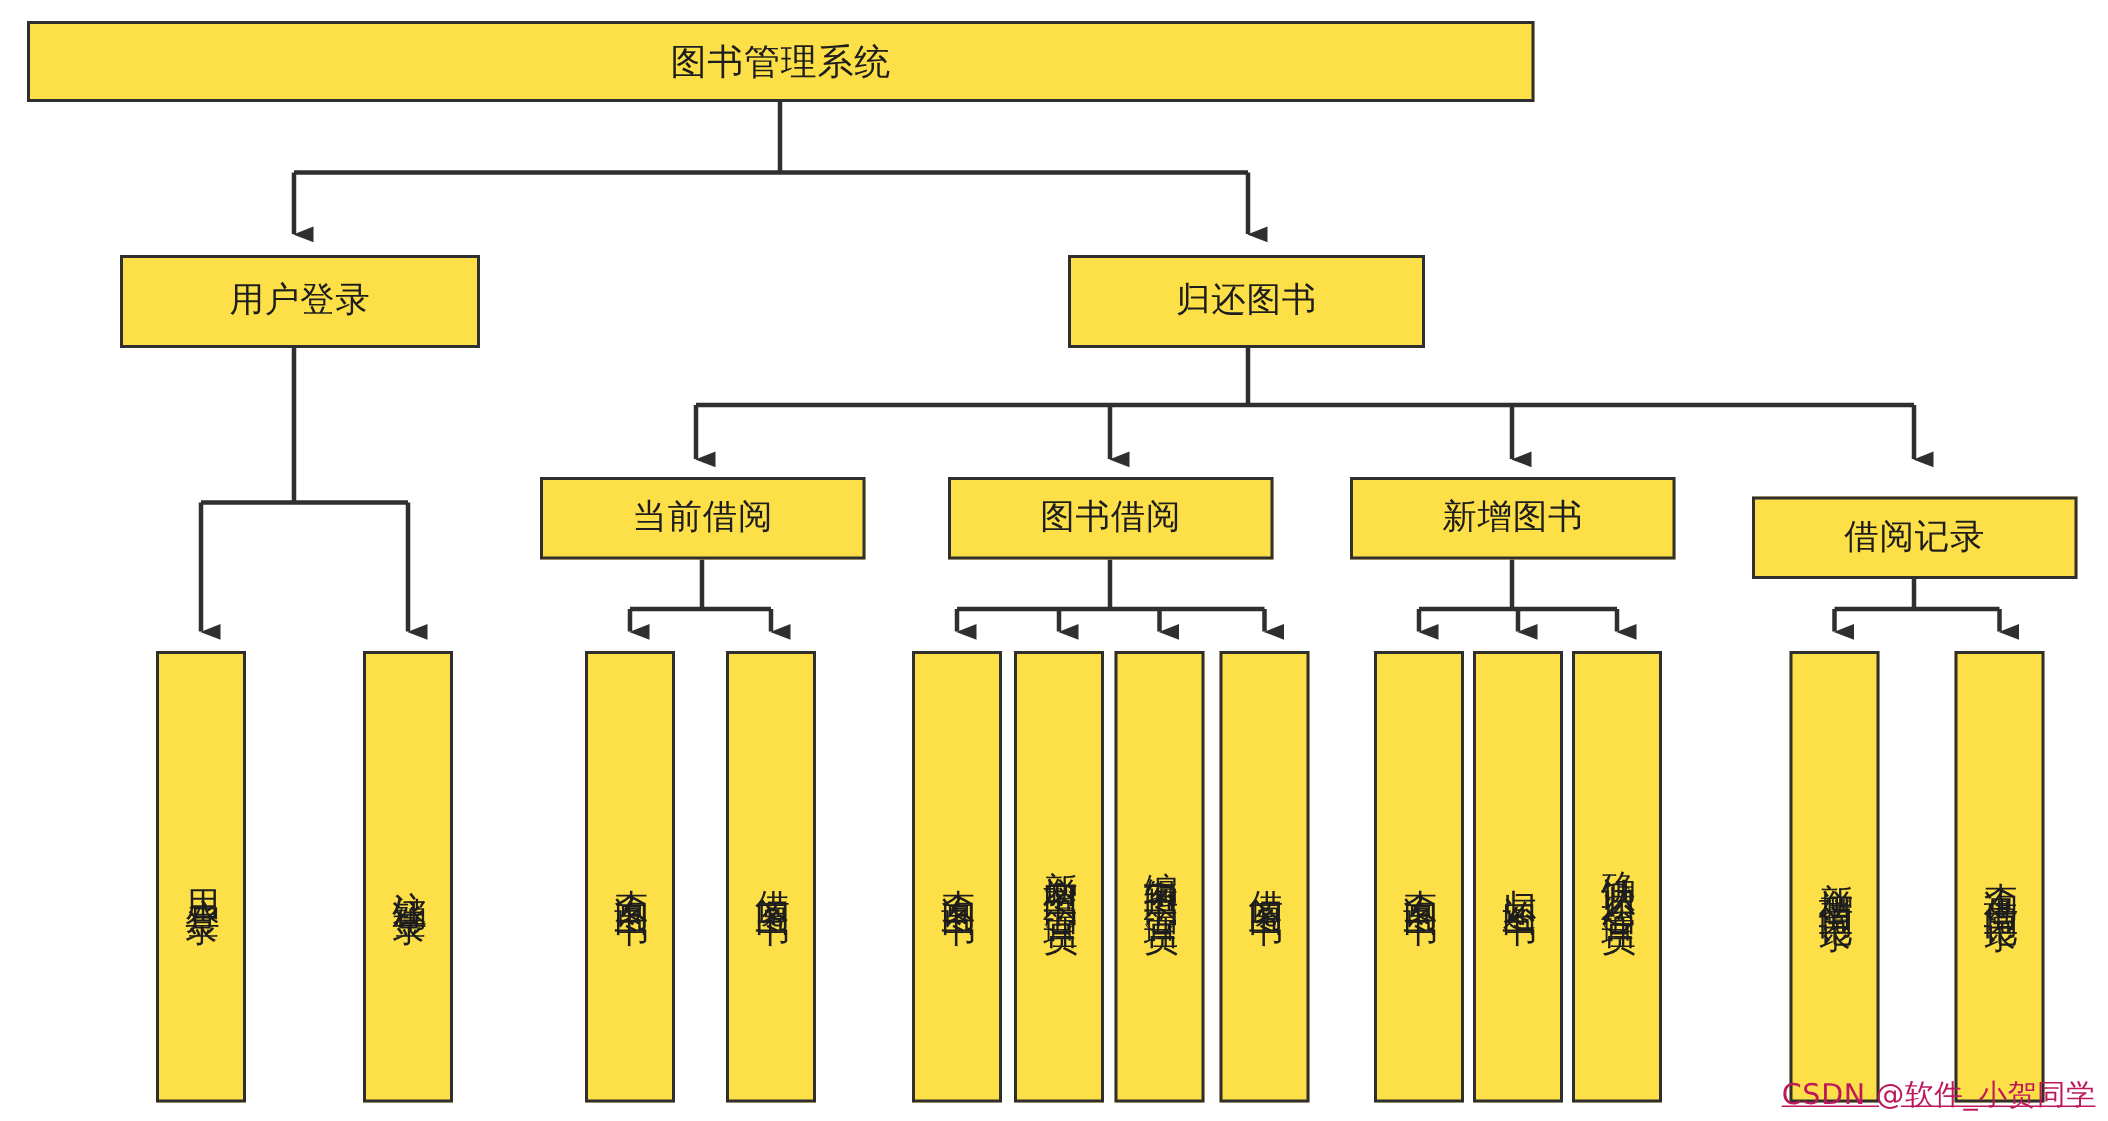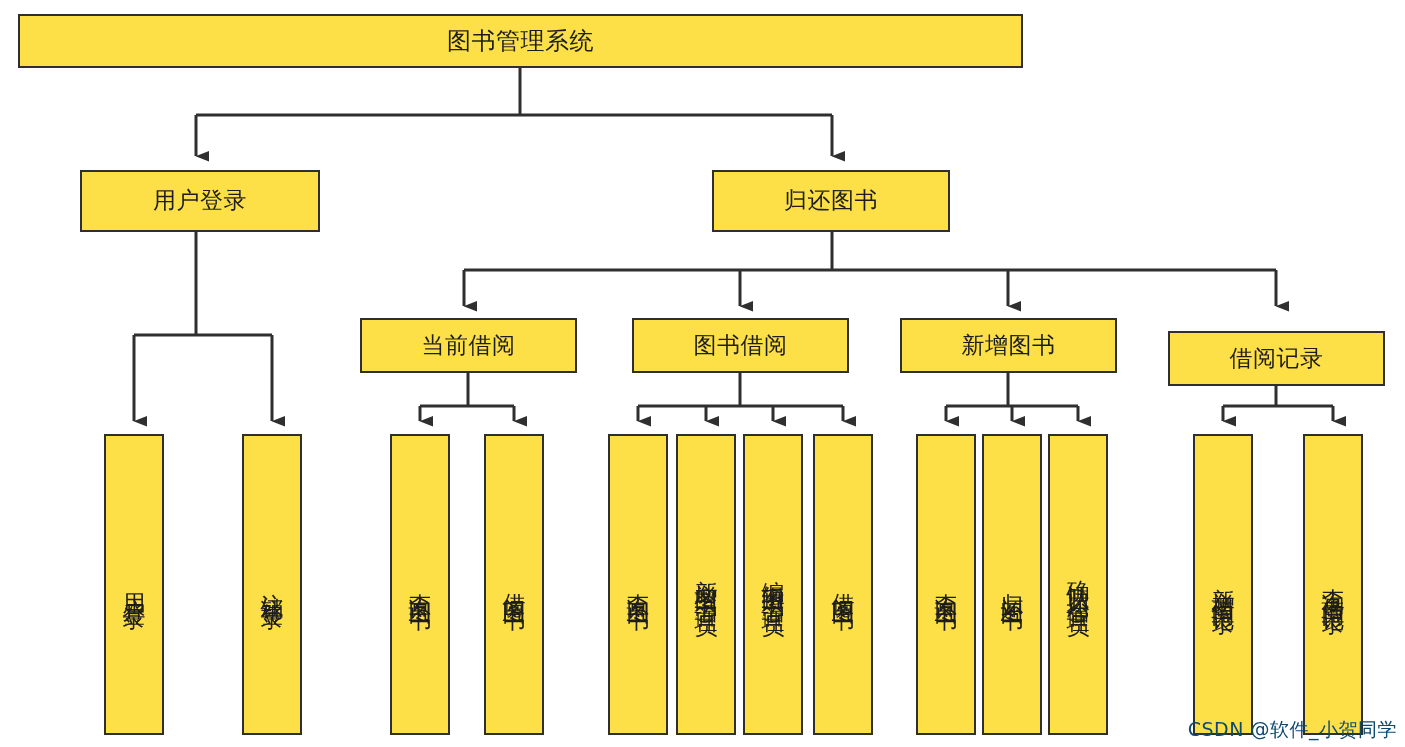--- a/index.html
+++ b/index.html
@@ -61,24 +61,25 @@
   }
   .node.leaf .label {
     writing-mode: vertical-rl;
     text-orientation: upright;
   }
   #watermark {
     position: absolute;
     right: 8px;
     bottom: 4px;
     font-size: 19px;
-    color: #0c4a6e;
+    color: #be185d;
     letter-spacing: 0.5px;
     white-space: nowrap;
     font-family: "DejaVu Sans", "Liberation Sans", sans-serif;
+    text-decoration: underline;
   }
 </style>
 </head>
 <body>
 
 <div id="canvas">
 
   <svg id="edges" viewBox="0 0 1405 747" xmlns="http://www.w3.org/2000/svg">
     <defs>
       <marker id="arrow" viewBox="0 0 12 14" refX="5.5" refY="13" markerWidth="12" markerHeight="14" orient="auto" markerUnits="userSpaceOnUse">

